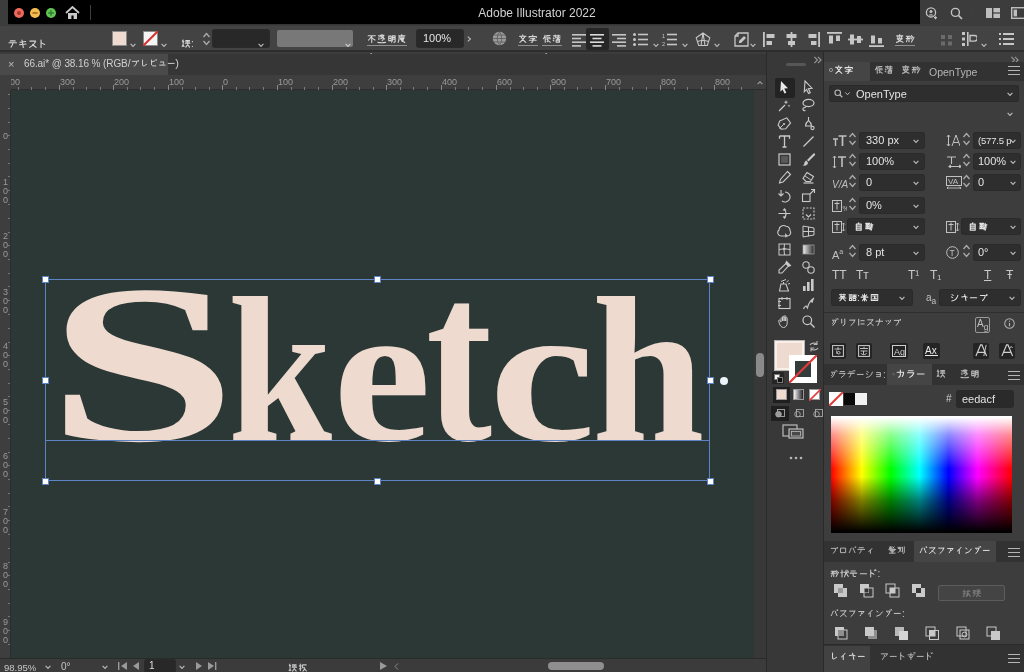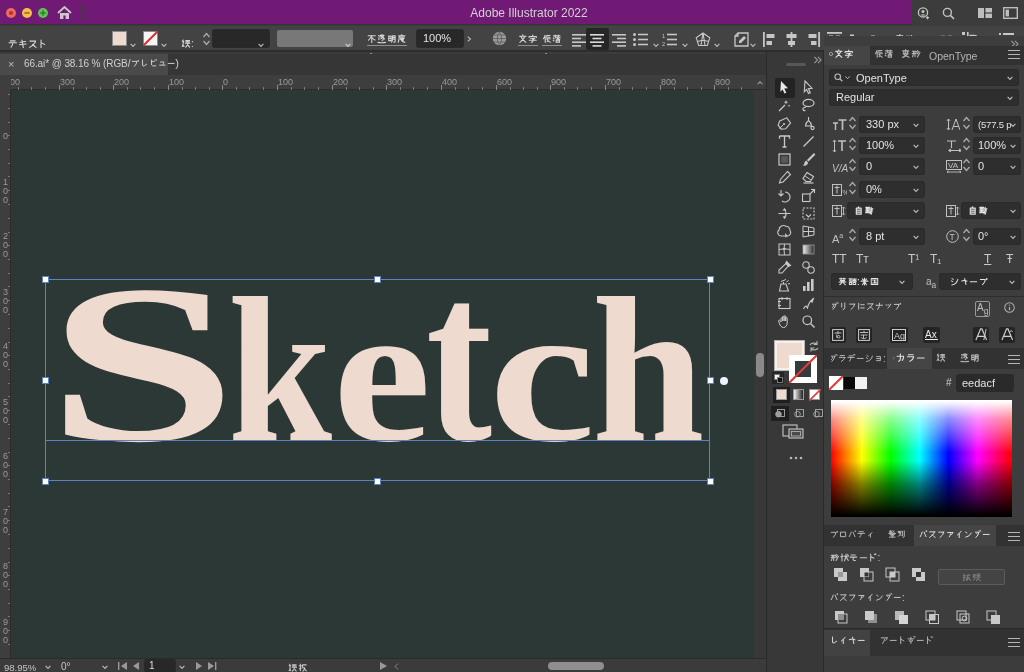--- a/index.html
+++ b/index.html
@@ -2,21 +2,21 @@
 <html><head><meta charset="utf-8"><style>
 *{margin:0;padding:0;box-sizing:border-box}
 html,body{width:1024px;height:672px;overflow:hidden;background:#3c3c3c;
 font-family:"Liberation Sans",sans-serif;-webkit-font-smoothing:antialiased}
 .abs{position:absolute}
 .jp{display:inline-block;vertical-align:middle;margin:0 .25px}
 .lat{display:inline-block;vertical-align:middle;font-family:"Liberation Sans",sans-serif}
 .row{display:flex;align-items:center}
 .fld{position:absolute;background:#2e2e2e;border-radius:2px;color:#e3e3e3;font-size:11px;box-shadow:0 0 0 1px #2a2a2a}
 </style></head><body>
-<div class="abs" style="left:0;top:0;width:912px;height:25px;background:#701a75;border-bottom:1px solid #343434">
+<div class="abs" style="left:8px;top:0;width:912px;height:25px;background:#000000;border-bottom:1px solid #343434">
 <svg class="abs" style="left:6px;top:8px" width="10" height="10">
       <circle cx="5" cy="5" r="5" fill="#ec6a5e"></circle>
       <circle cx="5" cy="5" r="2.1" fill="#ab3730"></circle>
     </svg>
 <svg class="abs" style="left:22px;top:8px" width="10" height="10">
       <circle cx="5" cy="5" r="5" fill="#f4bd4f"></circle>
       <rect x="2.2" y="4.2" width="5.6" height="1.6" rx=".8" fill="#99661c"></rect>
     </svg>
 <svg class="abs" style="left:38px;top:8px" width="10" height="10">
       <circle cx="5" cy="5" r="5" fill="#61c454"></circle>
@@ -622,21 +622,21 @@
       <rect x="1" y="1" width="14" height="11" fill="none" stroke="#bbb" stroke-width="1.2"></rect>
       <rect x="7" y="5" width="14" height="9" fill="#4a4a4a" stroke="#bbb" stroke-width="1.2"></rect>
       <rect x="9.5" y="7.5" width="9" height="4.5" fill="none" stroke="#bbb" stroke-width=".8"></rect>
     </svg>
 <svg class="abs" style="left:22px;top:404px" width="14" height="4" viewBox="0 0 14 4">
       <circle cx="2" cy="2" r="1.3" fill="#b5b5b5"></circle>
       <circle cx="7" cy="2" r="1.3" fill="#b5b5b5"></circle>
       <circle cx="12" cy="2" r="1.3" fill="#b5b5b5"></circle>
     </svg>
 </div>
-<div class="abs" style="left:824px;top:36px;width:200px;height:620px;background:#3d3d3d">
+<div class="abs" style="left:824px;top:52px;width:200px;height:620px;background:#3d3d3d">
 <svg class="abs" style="left:186px;top:4px" width="9" height="8" viewBox="0 0 10 9">
       <path d="M1.5 1 5 4.5 1.5 8M5.5 1 9 4.5 5.5 8" fill="none" stroke="#999" stroke-width="1.2"></path>
     </svg>
 <div class="abs" style="left:0;top:10px;width:200px;height:19px;background:#323232"></div>
 <div class="abs" style="left:0;top:10px;width:46px;height:19px;background:#454545"></div>
 <div class="abs row" style="left:5px;top:13px">
       <svg width="5" height="10" viewBox="0 0 5 10">
         <circle cx="2" cy="5" r="1.6" fill="none" stroke="#9a9a9a"></circle>
       </svg>
       <svg class="jp " width="9.5" height="9.5" viewBox="0 0 10 10">
@@ -669,21 +669,20 @@
       <circle cx="5.4" cy="5.4" r="4" fill="none" stroke="#bbb" stroke-width="1.6"></circle>
       <path d="M8.4 8.4 12 12" stroke="#bbb" stroke-width="1.8"></path>
     </svg>
 <svg style="position:absolute;left:20px;top:38px" width="7" height="7" viewBox="0 0 10 10">
       <path d="M2 3.5 5 6.8 8 3.5" fill="none" stroke="#bbbbbb" stroke-width="1.4"></path>
     </svg>
 <span class="lat abs" style="left:32px;top:36px;font-size:11px;color:#e3e3e3">OpenType</span>
 <svg style="position:absolute;left:182px;top:38px" width="8" height="8" viewBox="0 0 10 10">
       <path d="M2 3.5 5 6.8 8 3.5" fill="none" stroke="#bbbbbb" stroke-width="1.4"></path>
     </svg>
-<div class="fld" style="left:6px;top:54px;width:188px;height:15px;line-height:15px;padding-left:6px">Regular</div>
 <svg style="position:absolute;left:182px;top:58px" width="8" height="8" viewBox="0 0 10 10">
       <path d="M2 3.5 5 6.8 8 3.5" fill="none" stroke="#bbbbbb" stroke-width="1.4"></path>
     </svg>
 <div class="abs" style="left:8px;top:81px"><svg width="15" height="12" viewBox="0 0 15 12">
         <path d="M1 4h5M3.5 4v7" stroke="#c0c0c0" stroke-width="1.4" fill="none"></path>
         <path d="M6.5 1h8M10.5 1v10" stroke="#c0c0c0" stroke-width="1.7" fill="none"></path>
       </svg></div>
 <svg style="position:absolute;left:24px;top:79px" width="9" height="16" viewBox="0 0 9 16">
       <path d="M1.5 6 4.5 2.5 7.5 6M1.5 10 4.5 13.5 7.5 10" fill="none" stroke="#aaaaaa" stroke-width="1.3"></path>
     </svg>

